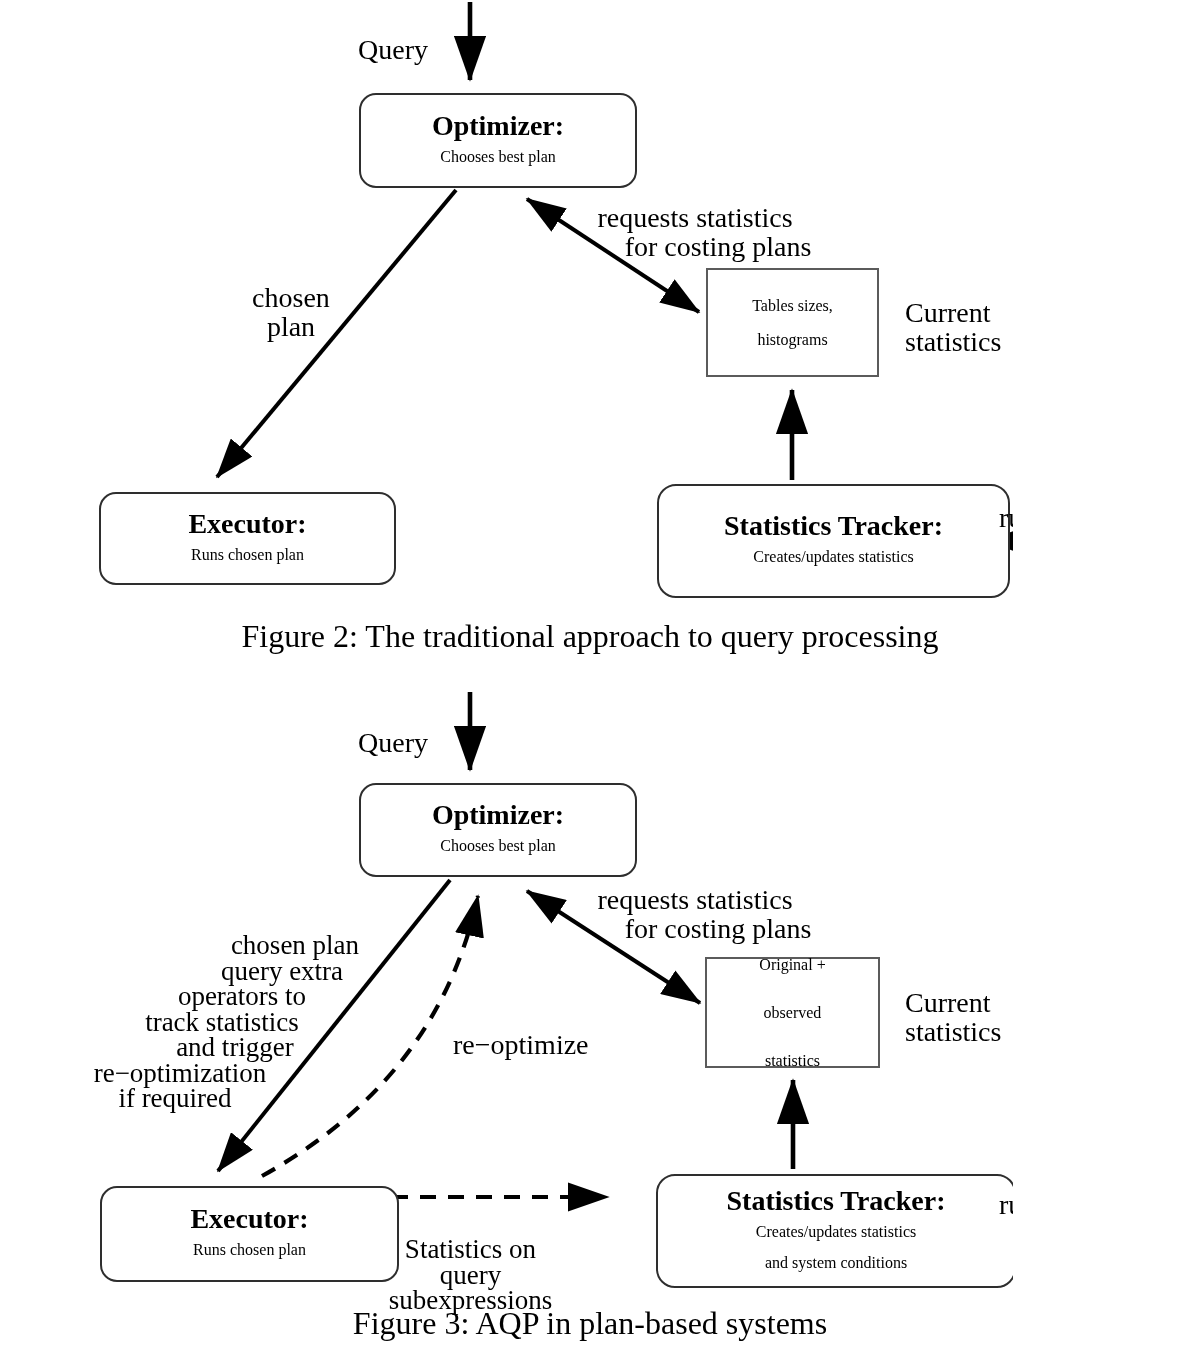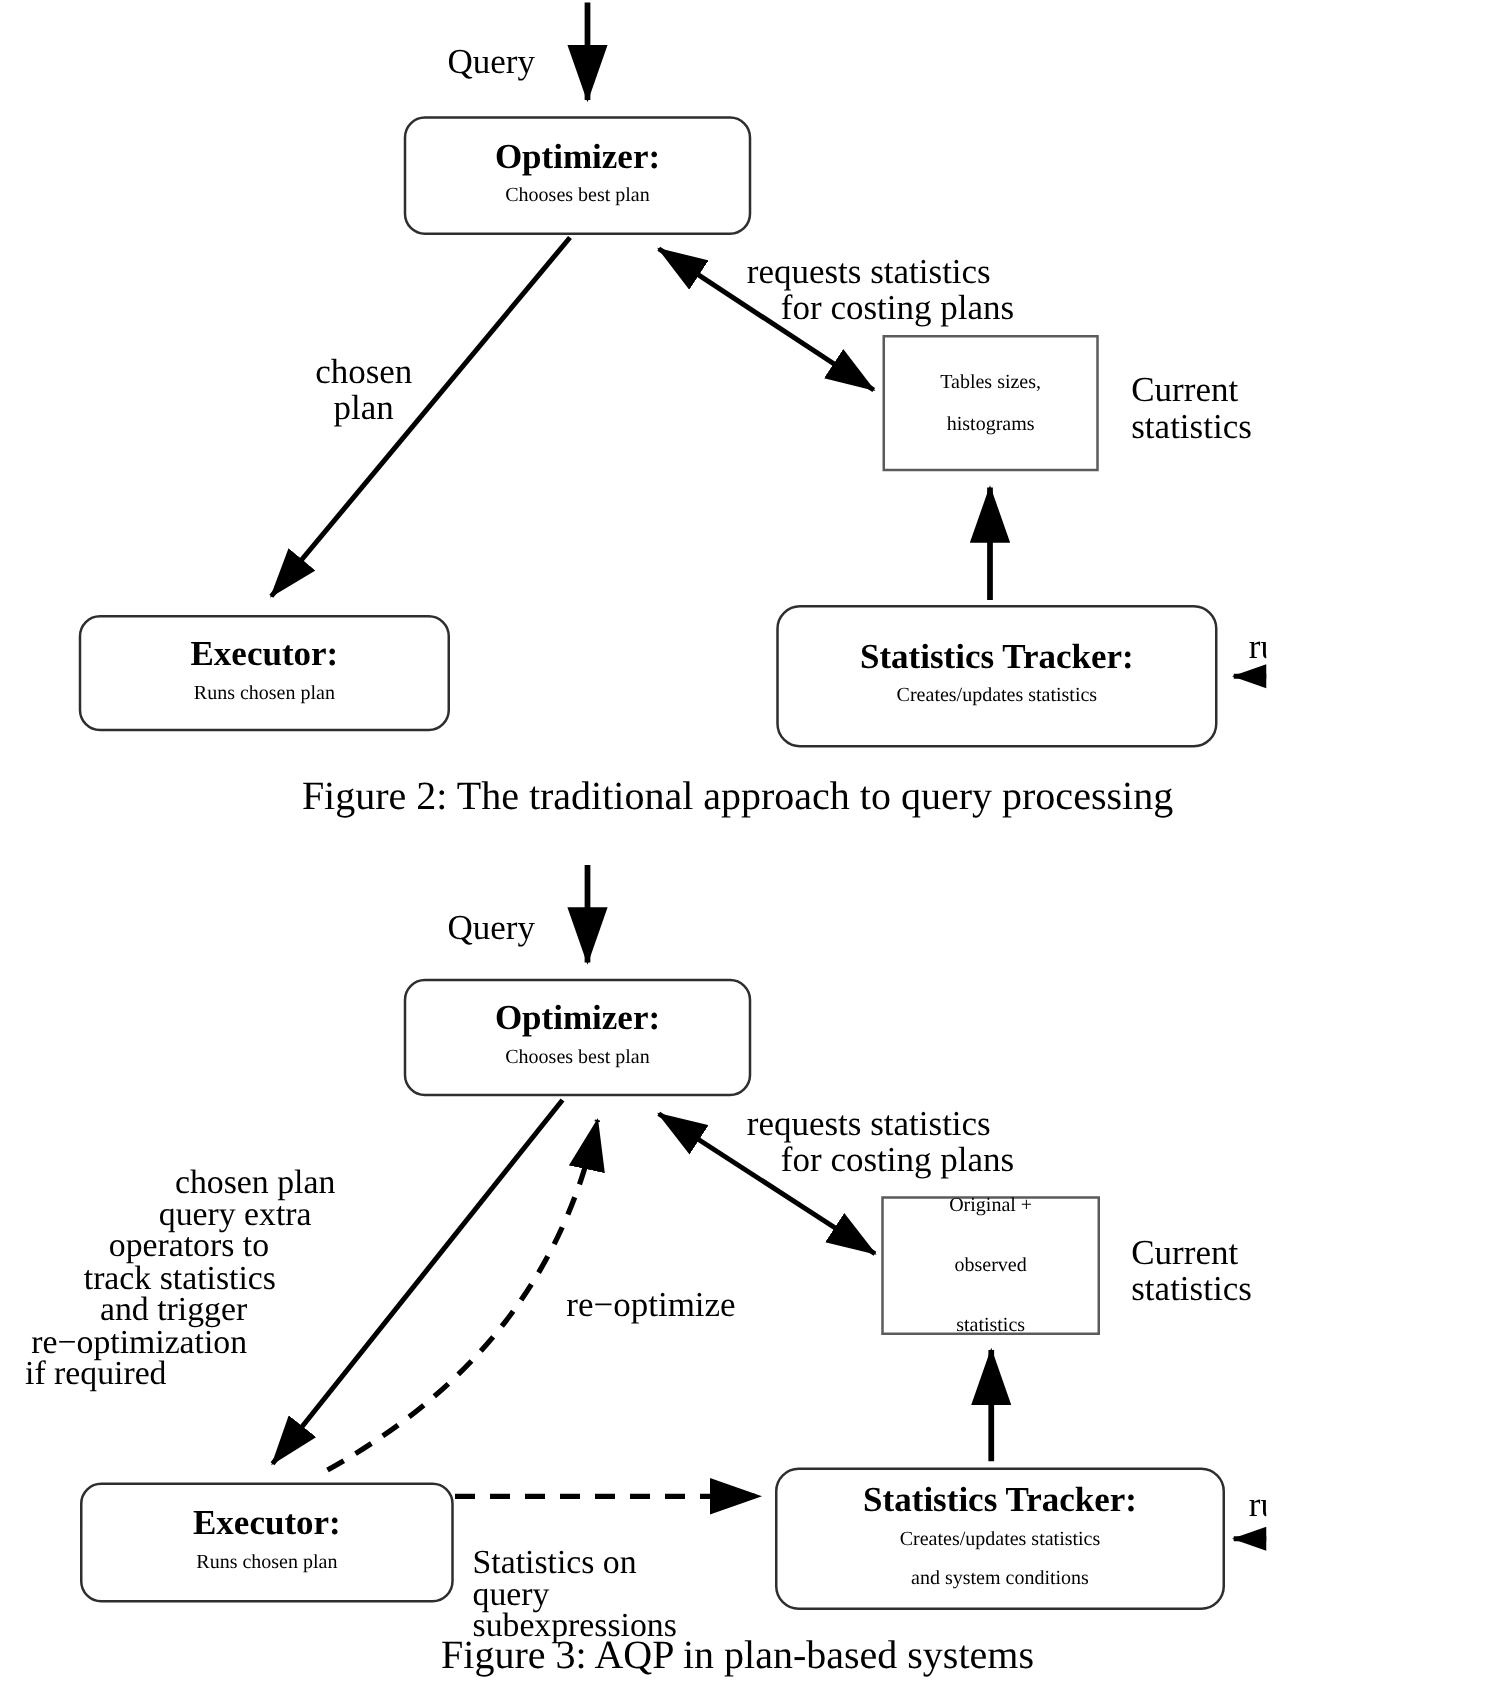--- a/index.html
+++ b/index.html
@@ -9,31 +9,31 @@
     font-family:"Liberation Serif", serif;
     overflow:hidden;
   }
   .arrows { position:absolute; left:0; top:0; }
 
   .box {
     position:absolute; display:flex; flex-direction:column;
     justify-content:center; align-items:center; text-align:center;
     background:#ffffff; box-sizing:border-box;
   }
-  .rounded { border:2px solid #2e2e2e; border-radius:17px; }
+  .rounded { border:2px solid #2e2e2e; border-radius:17px;margin-left:36px; }
   .square  { border:2px solid #5b5b5b; border-radius:0; }
   .box .title { font-weight:bold; font-size:28px; line-height:31px; white-space:nowrap; }
   .box .line  { font-size:16px; line-height:31px; white-space:nowrap; }
   .tables-lines .line { line-height:34px; }
 
   .lbl { position:absolute; font-size:28px; line-height:29px; white-space:nowrap; }
   .lbl.centered { text-align:center; }
   .lbl .sub { display:block; }
 
-  .multiline { position:absolute; font-size:27px; line-height:25.5px; }
+  .multiline { position:absolute; text-align:center; font-size:27px; line-height:25.5px; }
   .multiline .sub { display:block; white-space:nowrap; }
 
   .caption {
     position:absolute; left:0; width:1180px; text-align:center;
     font-size:32px; line-height:40px; white-space:nowrap;
   }
 </style>
 </head>
 <body>
 

